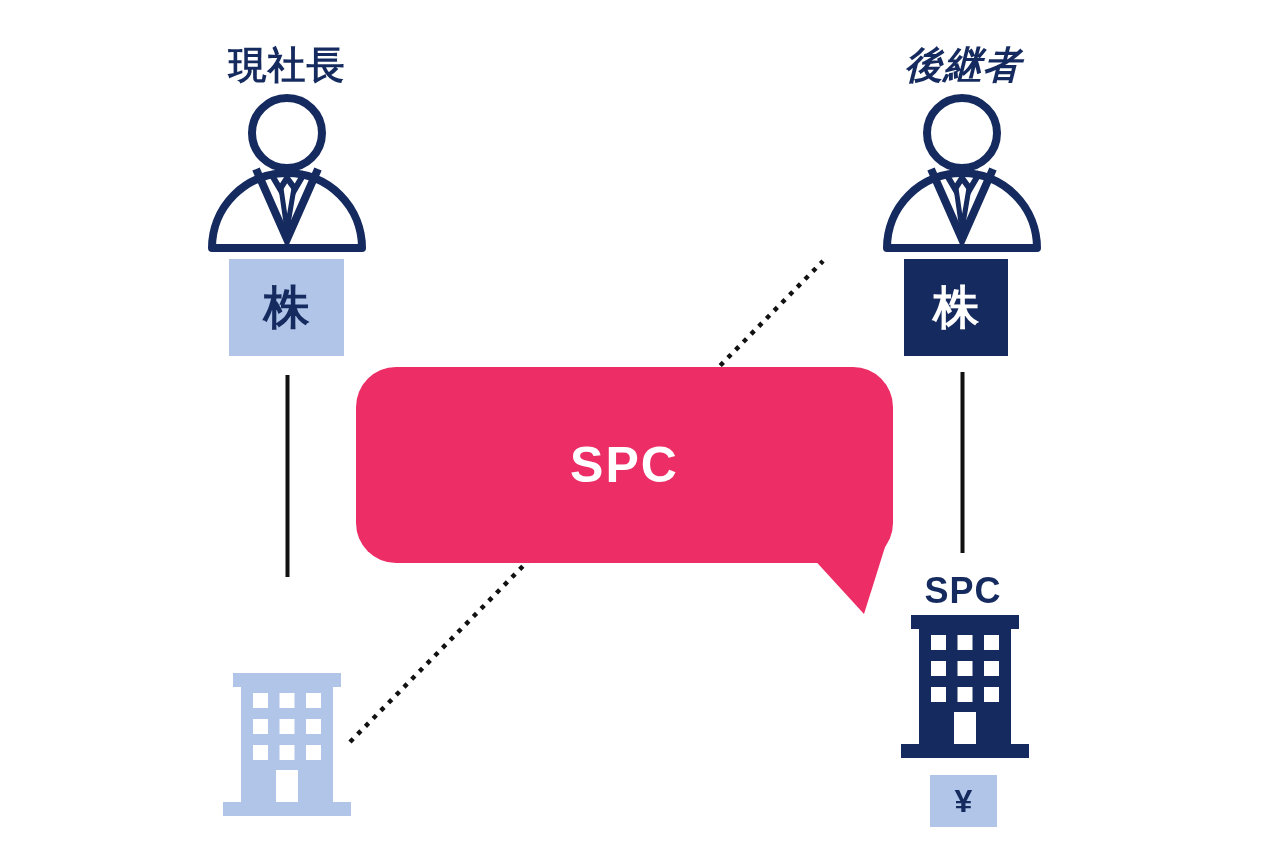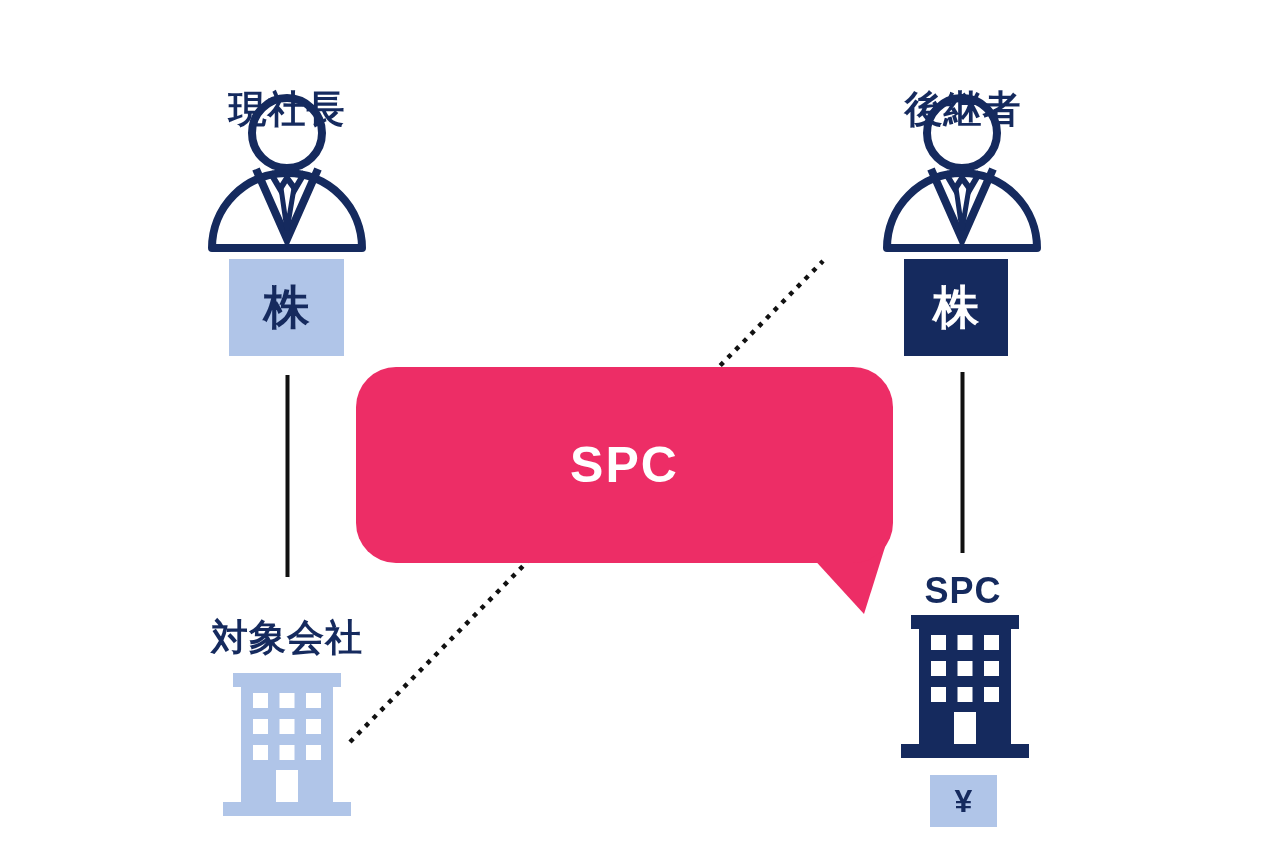--- a/index.html
+++ b/index.html
@@ -22,21 +22,21 @@
     overflow: hidden;
   }
   .abs { position: absolute; }
   .node-label {
     color: var(--navy);
     font-weight: bold;
     text-align: center;
     letter-spacing: 1px;
     z-index: 1;
   }
-  .title-top { font-size: 38px; margin-top: 44px; }
+  .title-top { font-size: 38px; }
   .title-mid { font-size: 37px; }
   .spc-label { font-size: 36px; font-weight: 600; letter-spacing: 1px; }
   .badge {
     display: flex; align-items: center; justify-content: center;
     font-weight: bold;
     z-index: 1;
   }
   .badge-light { background: var(--light_blue); color: var(--navy); }
   .badge-dark  { background: var(--navy); color: #ffffff; }
   .stock-badge { font-size: 46px; }
@@ -81,21 +81,21 @@
     <path d="M 12,163 A 75,75 0 0 1 162,163 Z" fill="none" stroke="currentColor" stroke-width="8" stroke-linejoin="round"></path>
     <path d="M 56,84 L 87,154 L 118,84" fill="none" stroke="currentColor" stroke-width="8"></path>
     <path d="M 70,87 L 80,104 L 87,93 L 95,104 L 105,87" fill="none" stroke="currentColor" stroke-width="6"></path>
     <path d="M 81,103 L 87,145 L 94,103" fill="none" stroke="currentColor" stroke-width="5"></path>
   </svg>
 
   <div class="abs badge badge-light stock-badge" style="left:229px; top:259px; width:115px; height:97px;">
     <span>株</span>
   </div>
 
-  <div class="abs node-label title-top" style="left:823px; top:40px; width:280px;">後継者</div>
+  <div class="abs node-label title-top" style="left:823px; top:40px; width:280px;font-style:italic;">後継者</div>
 
   <svg class="abs icon-navy" style="left:875px; top:85px;" width="175" height="175" viewBox="0 0 175 175">
     <circle cx="87" cy="48" r="35" fill="none" stroke="currentColor" stroke-width="8"></circle>
     <path d="M 12,163 A 75,75 0 0 1 162,163 Z" fill="none" stroke="currentColor" stroke-width="8" stroke-linejoin="round"></path>
     <path d="M 56,84 L 87,154 L 118,84" fill="none" stroke="currentColor" stroke-width="8"></path>
     <path d="M 70,87 L 80,104 L 87,93 L 95,104 L 105,87" fill="none" stroke="currentColor" stroke-width="6"></path>
     <path d="M 81,103 L 87,145 L 94,103" fill="none" stroke="currentColor" stroke-width="5"></path>
   </svg>
 
   <div class="abs badge badge-dark stock-badge" style="left:904px; top:259px; width:104px; height:97px;">
@@ -103,21 +103,20 @@
   </div>
 
   <svg class="abs bubble-tail" width="120" height="110" viewBox="0 0 120 110">
     <polygon points="20,40 74,99 101,13" fill="var(--pink)"></polygon>
   </svg>
 
   <div class="abs bubble">
     <div class="bubble-line">SPC</div>
   </div>
 
-  <div class="abs node-label title-mid" style="left:147px; top:613px; width:280px;">対象会社</div>
 
   <svg class="abs icon-light" style="left:223px; top:673px;" width="128" height="143" viewBox="0 0 128 143">
     <rect x="10" y="0" width="108" height="14" fill="currentColor"></rect>
     <rect x="18" y="8" width="92" height="121" fill="currentColor"></rect>
     <rect x="0" y="129" width="128" height="14" fill="currentColor"></rect>
     <rect x="30" y="20" width="15" height="15" fill="#ffffff"></rect>
     <rect x="56.5" y="20" width="15" height="15" fill="#ffffff"></rect>
     <rect x="83" y="20" width="15" height="15" fill="#ffffff"></rect>
     <rect x="30" y="46" width="15" height="15" fill="#ffffff"></rect>
     <rect x="56.5" y="46" width="15" height="15" fill="#ffffff"></rect>

